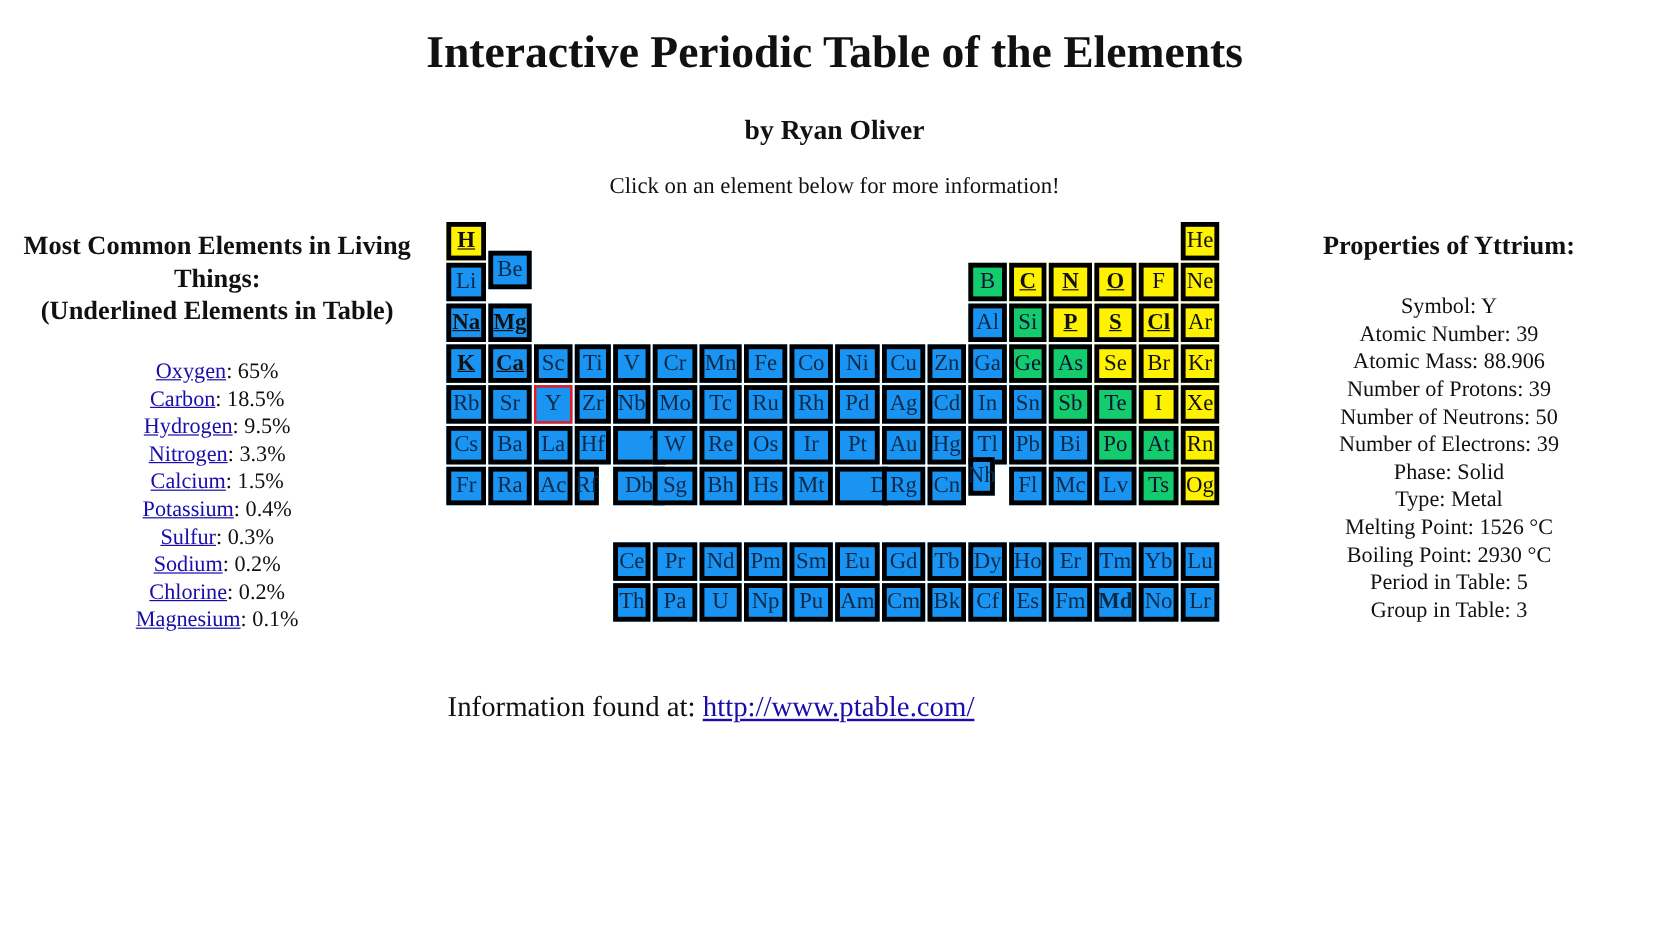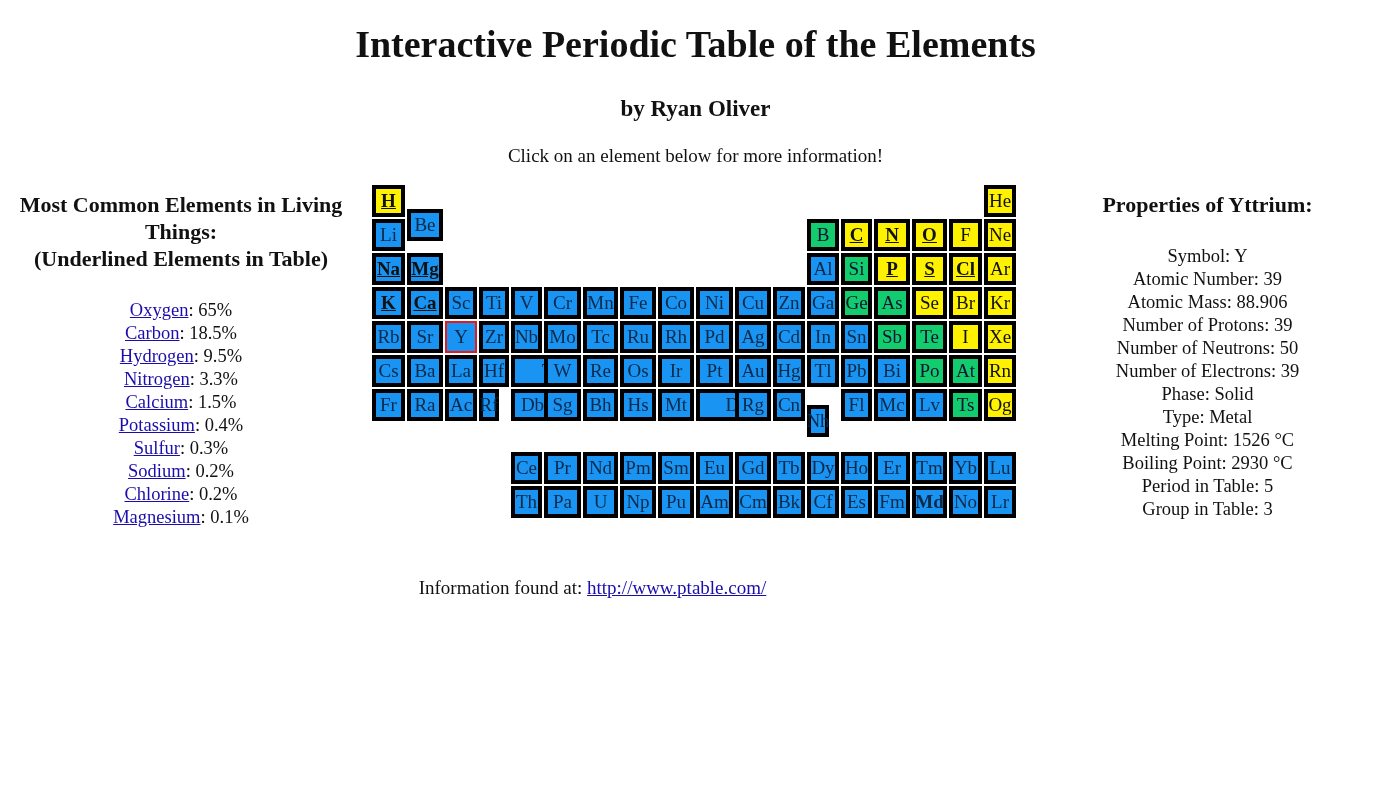--- a/index.html
+++ b/index.html
@@ -21,21 +21,21 @@
   .ptable { position: absolute; left: 372px; top: 185px; }
   .cell { position: absolute; top: 0; height: 32px; box-sizing: border-box;
           border: 4px solid #000; display: flex; align-items: center; justify-content: center;
           font-size: 19px; color: #0b2a4a; cursor: pointer; }
   .cell.metal { background: #1a94f2; }
   .cell.metalloid { background: #13cc6e; color: #113; }
   .cell.nonmetal { background: #fff200; color: #111; }
   .cell.common { font-weight: bold; text-decoration: underline; color: #111; }
   .cell.selected { border: 2px solid #e51b1b; }
   .cell.selected span { padding: 2px; }
-  .source { position: absolute; left: 0; width: 1185px; top: 577px; text-align: center; font-size: 19px; }
+  .source { position: absolute; left: 0; width: 1185px; top: 577px; text-align: center; font-size: 24px; }
 </style>
 </head>
 <body>
 
 <h1 class="title">Interactive Periodic Table of the Elements</h1>
 <h2 class="byline">by Ryan Oliver</h2>
 <p class="instructions">Click on an element below for more information!</p>
 
 <div class="left-panel">
   <h3>
@@ -302,21 +302,21 @@
     </div>
     <div class="cell metal" style="left: 324px; width: 37px; top: 204px; padding-left: 36px;">
       <span>Ds</span>
     </div>
     <div class="cell metal" style="left: 363px; width: 36px; top: 204px;">
       <span>Rg</span>
     </div>
     <div class="cell metal" style="left: 401px; width: 32px; top: 204px;">
       <span>Cn</span>
     </div>
-    <div class="cell metal" style="left: 435px; width: 22px; top: 220px;">
+    <div class="cell metal" style="left: 435px; width: 22px; top: 196px;">
       <span>Nh</span>
     </div>
     <div class="cell metal" style="left: 469px; width: 31px; top: 204px;">
       <span>Fl</span>
     </div>
     <div class="cell metal" style="left: 502px; width: 36px; top: 204px;">
       <span>Mc</span>
     </div>
     <div class="cell metal" style="left: 540px; width: 35px; top: 204px;">
       <span>Lv</span>

